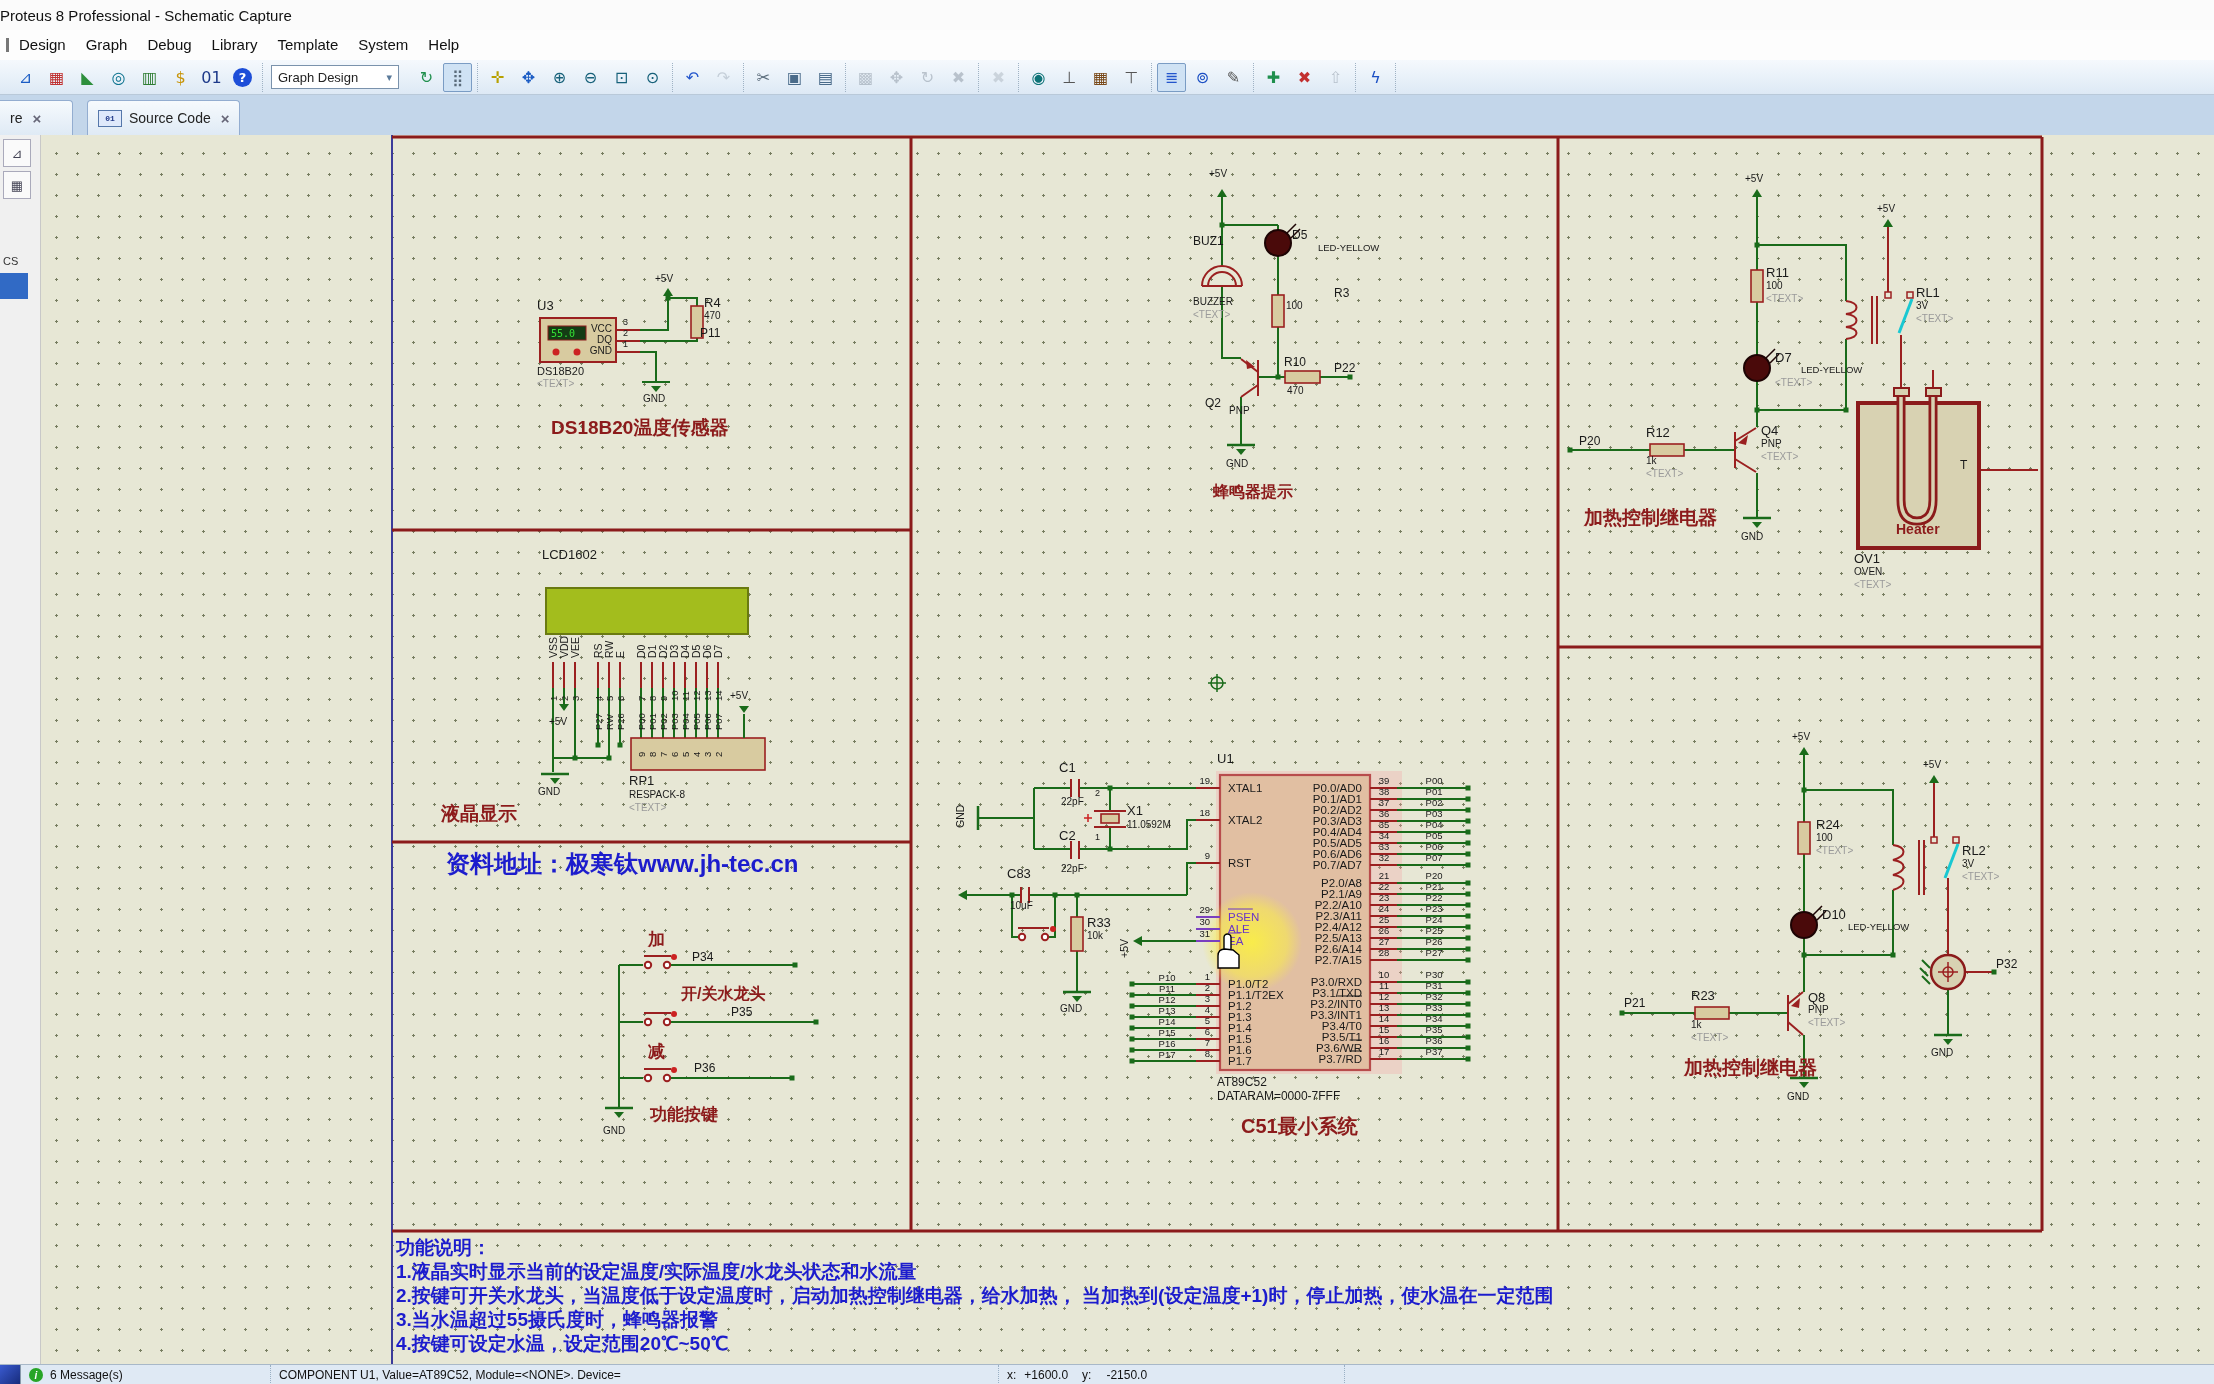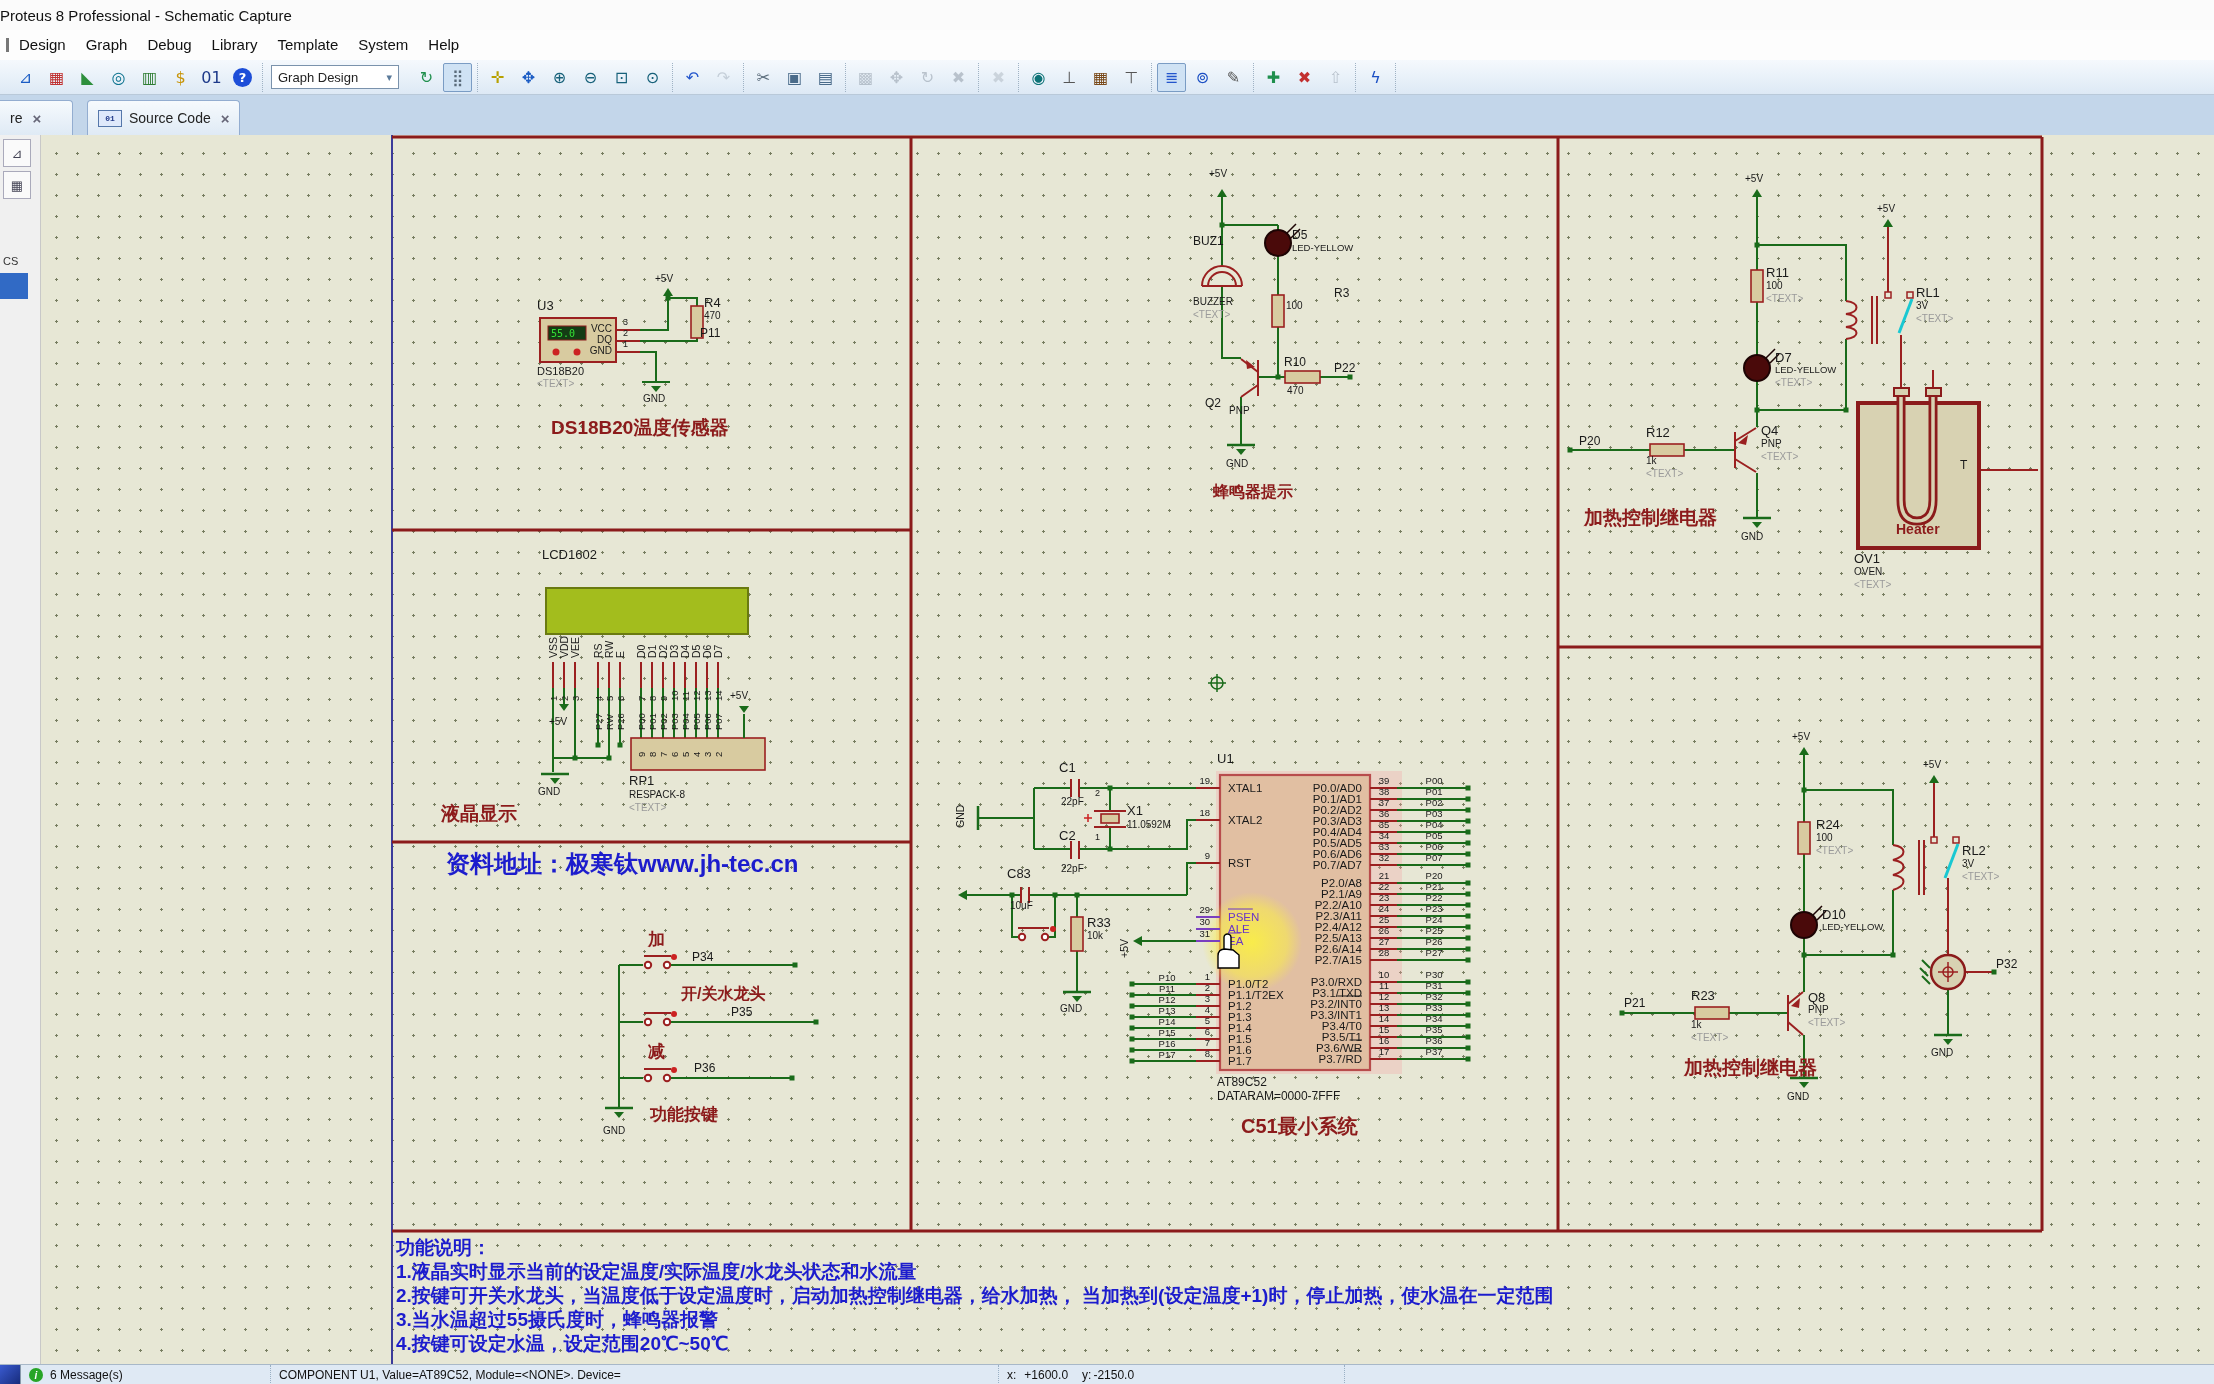--- a/index.html
+++ b/index.html
@@ -61,21 +61,21 @@
   .comp{fill:#d8cba0;stroke:#9b2020;stroke-width:1.6;}
   .sq{fill:#1a6b1a;}
   .gn{fill:#1a6b1a;}
   .cyan{stroke:#19c8d2;stroke-width:3;}
   text{font-family:"Liberation Sans",sans-serif;fill:#1a1a1a;}
   .st9{font-size:9.5px;} .st10{font-size:10.5px;} .pnm{font-size:11.5px;}
   .pur{fill:#6a35c8;}
   .bar{stroke:#1a1a1a;stroke-width:1;} .barp{stroke:#6a35c8;stroke-width:1;}
   
   .lb{position:absolute;font-size:11px;color:#1a1a1a;white-space:nowrap;line-height:1;z-index:3;}
-  .s9{font-size:9px;} .s95{font-size:9.5px;} .s10{font-size:10px;} .s12{font-size:12px;}
+  .s9{font-size:9px;} .s95{font-size:9.5px;padding-left:26px;} .s10{font-size:10px;} .s12{font-size:12px;}
   .s13{font-size:13px;} .s14{font-size:14px;} .s16{font-size:16px;} .s17{font-size:17px;}
   .s19{font-size:19px;} .s20{font-size:20px;} .s22{font-size:19px;} .s24{font-size:24px;}
   .gy{color:#9a9a9a;}
   .cjt{color:#8c1b1b;font-weight:bold;}
   .blu{color:#1c1ccd;font-weight:bold;}
   .pnr{width:30px;text-align:right;}
   .disp{color:#35e035;background:#143c14;font-family:"DejaVu Sans Mono",monospace;}
   
   .status{position:absolute;left:0;top:1364px;width:2214px;height:20px;background:#dfe9f4;
           border-top:1px solid #a8b8c8;display:flex;align-items:center;font-size:12px;color:#111;}
@@ -909,16 +909,16 @@
       <span class="info">i</span>
       <span>6 Message(s)</span>
     </div>
     <div class="stseg" style="width:728px">
       <span>COMPONENT U1, Value=AT89C52, Module=&lt;NONE&gt;. Device=</span>
     </div>
     <div class="stseg" style="width:346px">
       <span>x:</span>
       <span style="margin:0 14px 0 8px">+1600.0</span>
       <span>y:</span>
-      <span style="margin-left:2px">-2150.0</span>
+      <span style="margin-left:15px">-2150.0</span>
     </div>
   </div>
 </div>
 
 </body></html>

